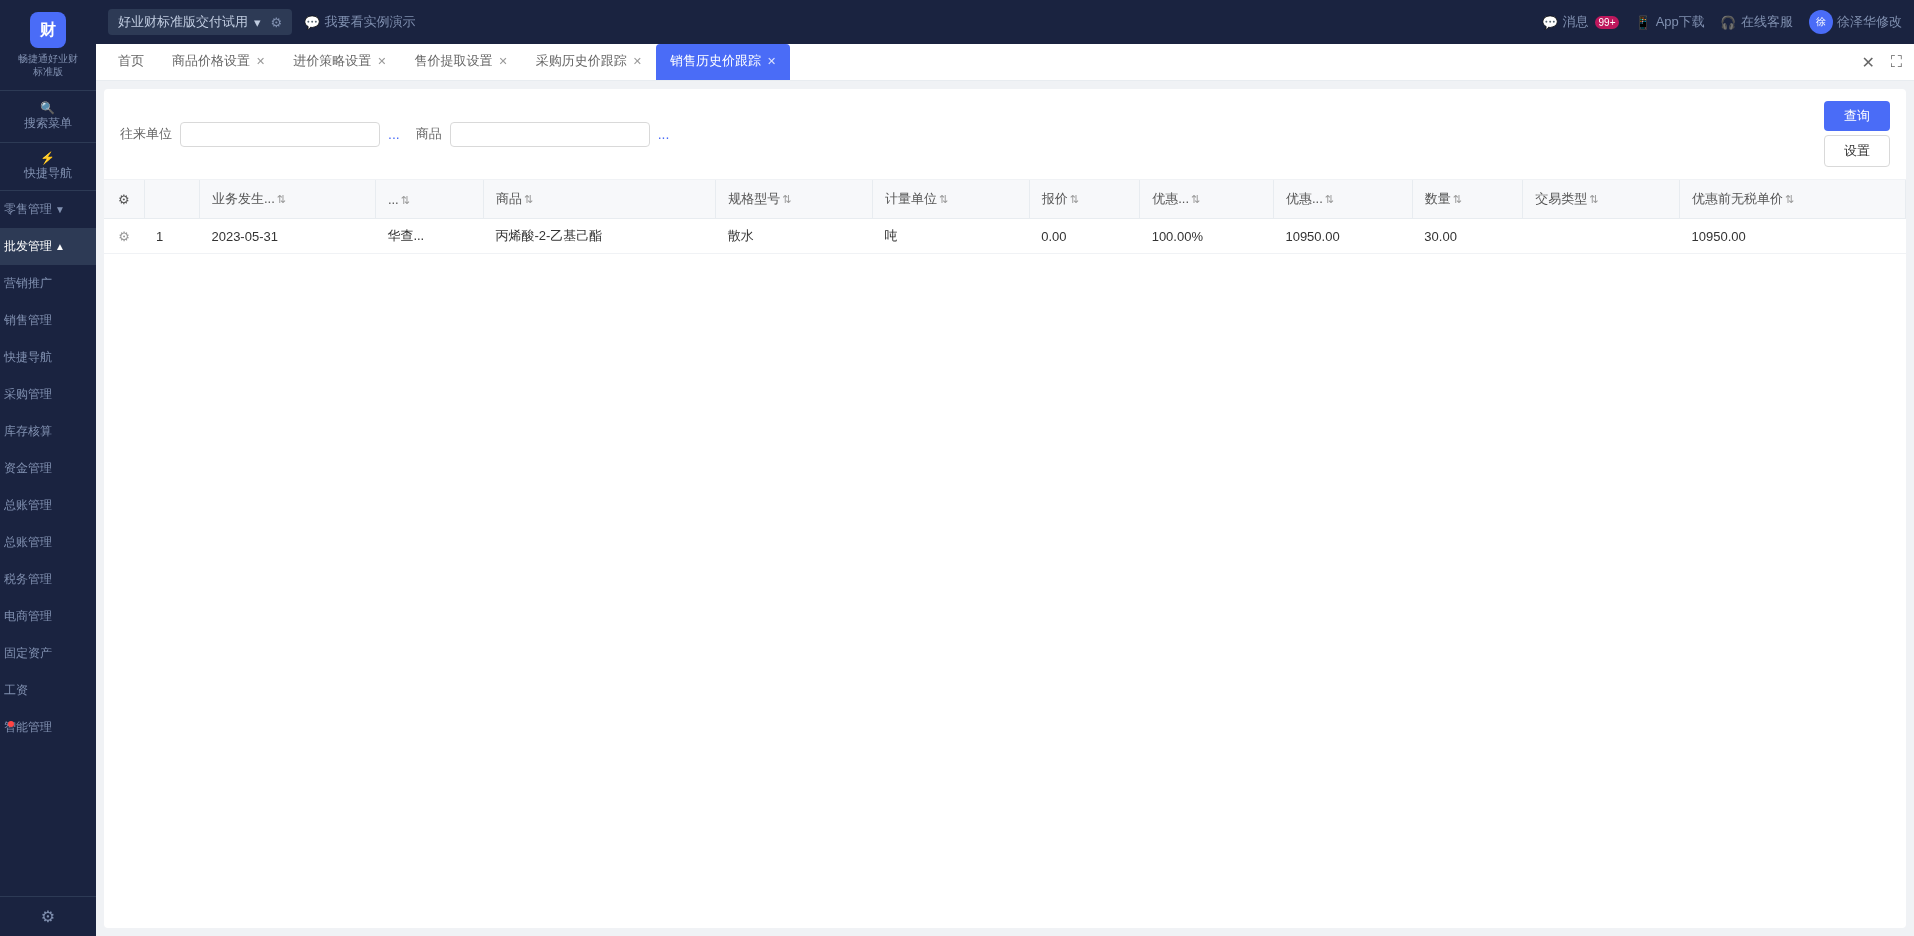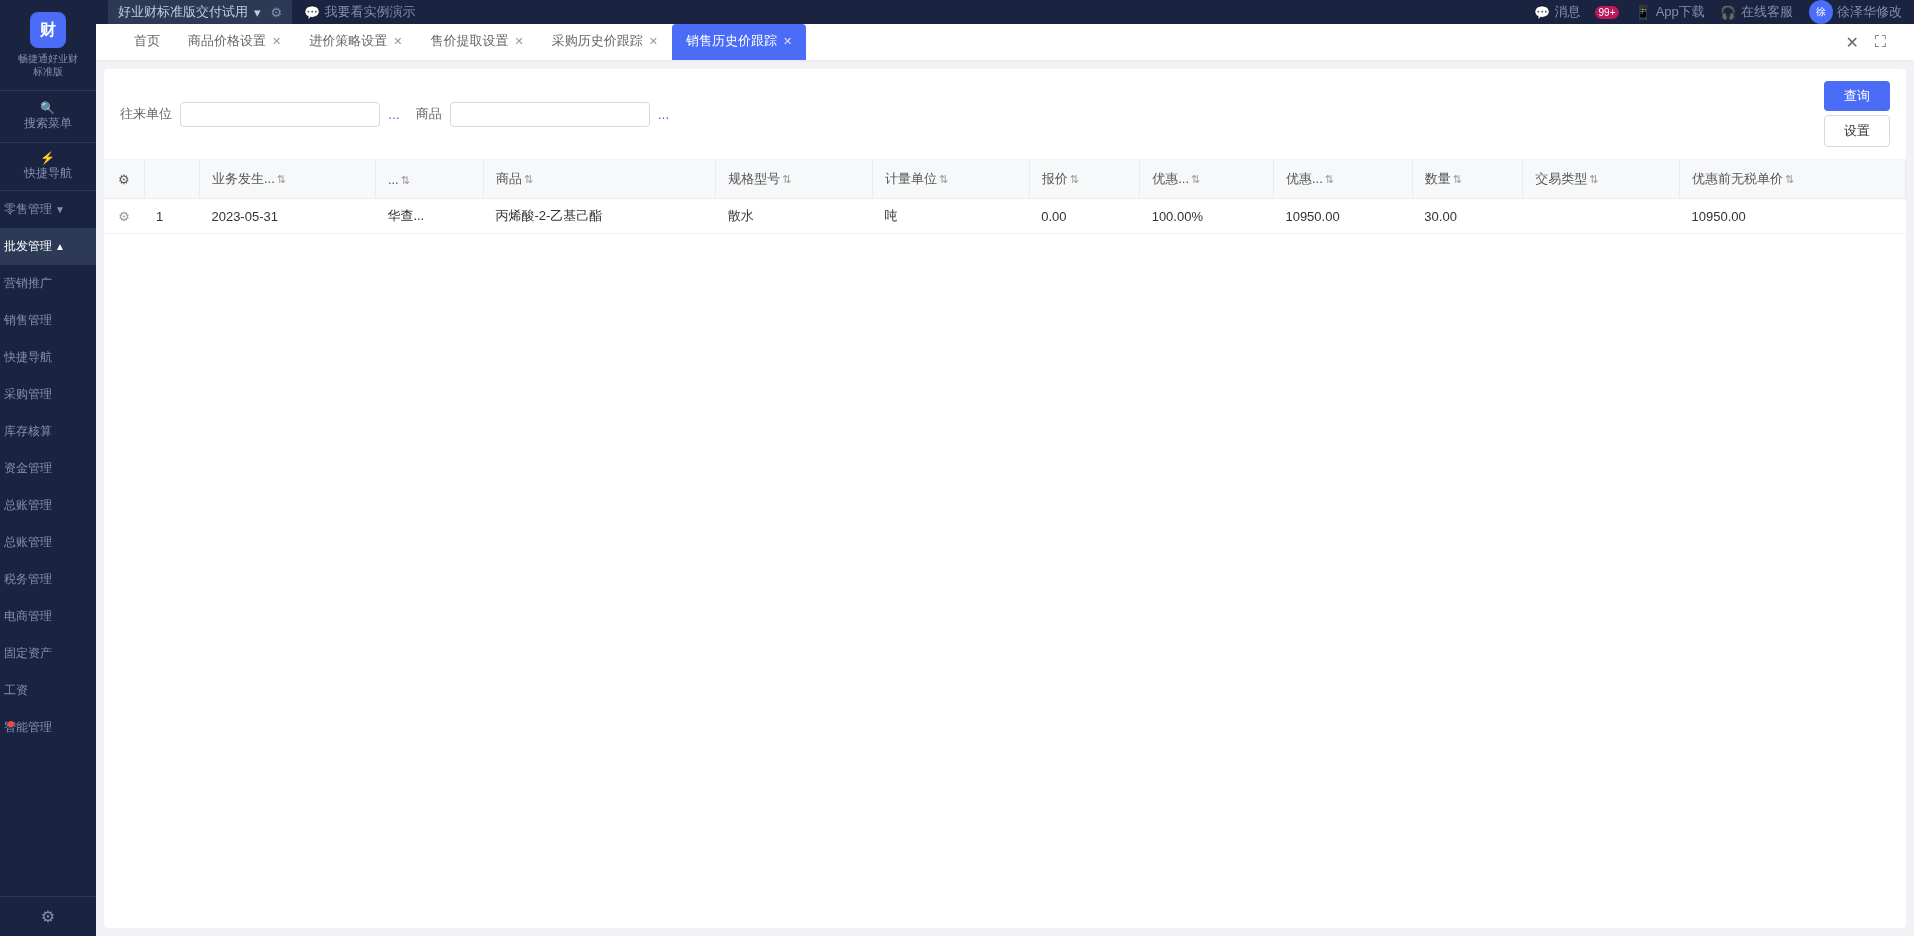--- a/index.html
+++ b/index.html
@@ -80,21 +80,21 @@
     .main-area {
       flex: 1;
       display: flex;
       flex-direction: column;
       overflow: hidden;
       background: #f0f2f5;
     }
 
     
     .top-bar {
-      height: 24px;
+      height: 44px;
       background: #1a2340;
       display: flex;
       align-items: center;
       padding: 0 12px;
       gap: 12px;
       flex-shrink: 0;
     }
     .top-bar-selector {
       display: flex; align-items: center; gap: 6px;
       color: #c0cce0; font-size: 13px; cursor: pointer;
@@ -106,36 +106,36 @@
     }
     .top-bar-right {
       margin-left: auto;
       display: flex; align-items: center; gap: 16px; color: #8090b0; font-size: 13px;
     }
     .top-bar-right .action-item {
       display: flex; align-items: center; gap: 4px; cursor: pointer;
     }
     .notification-badge {
       background: #be185d; color: white; font-size: 10px;
-      padding: 1px 4px; border-radius: 8px; margin-left: 10px;
+      padding: 1px 4px; border-radius: 8px; margin-left: 2px;
     }
     .user-avatar {
       width: 24px; height: 24px; border-radius: 50%;
       background: #4a6cf7; display: inline-flex; align-items: center;
       justify-content: center; color: white; font-size: 10px;
     }
 
     
     .tabs-bar {
       background: #fff;
       border-bottom: 1px solid #e8ecf0;
       display: flex;
       align-items: center;
       flex-shrink: 0;
-      padding: 0 24px;
+      padding: 0 8px;
       overflow-x: auto;
       min-height: 36px;
     }
     .tab {
       display: flex; align-items: center; gap: 4px;
       padding: 8px 14px;
       font-size: 13px;
       color: #666;
       cursor: pointer;
       white-space: nowrap;

